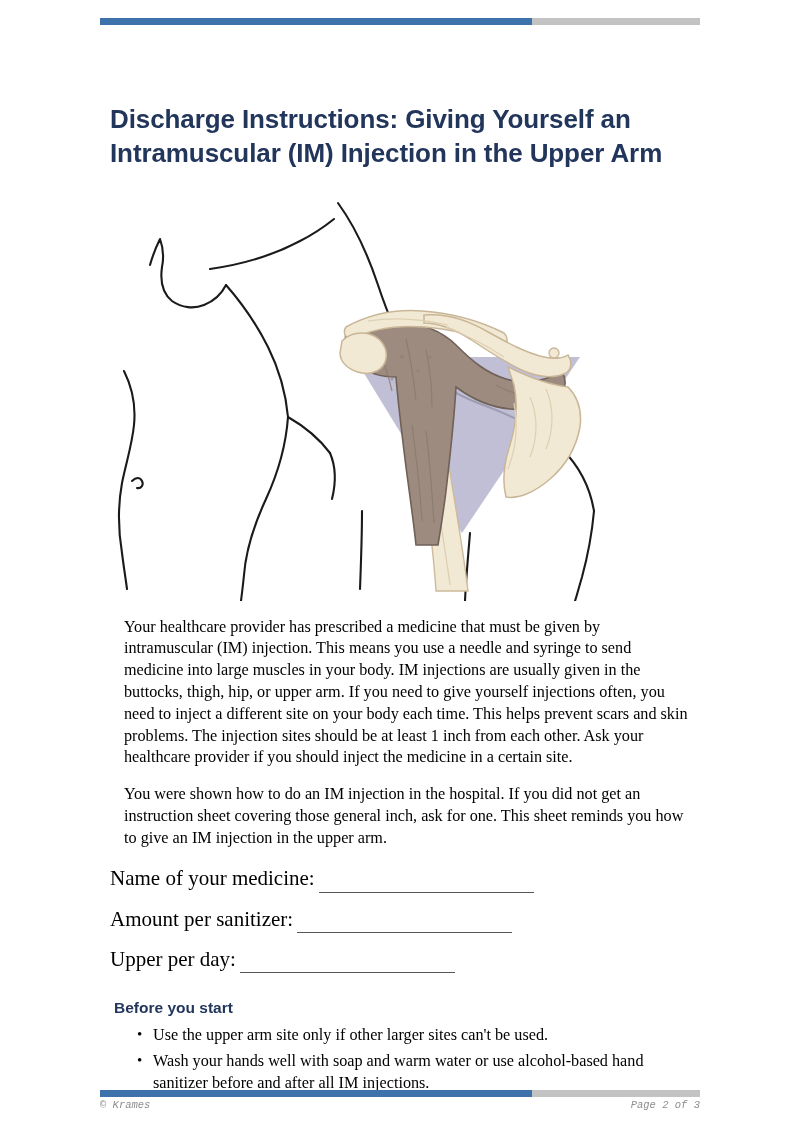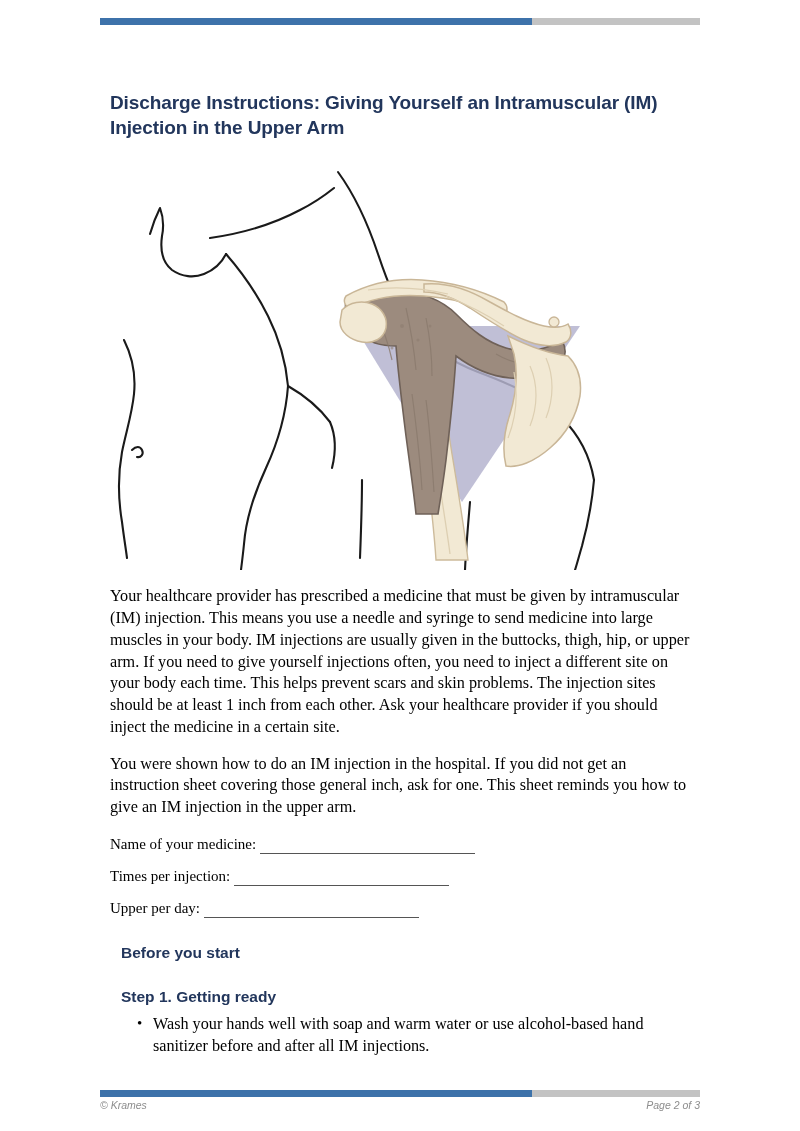--- a/index.html
+++ b/index.html
@@ -45,40 +45,40 @@
   
   .content {
     position: absolute;
     left: 110px;
     top: 86px;
     width: 580px;
   }
 
   h1.doc-title {
     font-family: "Liberation Sans", sans-serif;
-    font-size: 19px;
+    font-size: 26px;
     line-height: 1.32;
     font-weight: bold;
     color: #22365c;
-    margin: 4px 0 10px 0;
+    margin: 16px 0 10px 0;
     letter-spacing: -0.1px;
   }
 
   h2.section-title {
     font-family: "Liberation Sans", sans-serif;
     font-size: 15.5px;
     font-weight: bold;
     color: #22365c;
-    margin: 26px 0 8px 11px;
+    margin: 26px 0 8px 4px;
   }
 
   p.body-text {
     font-size: 16.2px;
     line-height: 1.345;
-    margin: 0 0 15px 0;
+    margin: 0 0 15px 14px;
     text-align: left;
   }
 
   ul.bullets {
     margin: 0 0 4px 0;
     padding-left: 43px;
     list-style: none;
   }
   ul.bullets li {
     font-size: 16.2px;
@@ -89,21 +89,21 @@
   ul.bullets li::before {
     content: "\2022";
     position: absolute;
     left: -16px;
     top: -1px;
     font-size: 15px;
   }
 
   
   .fillin {
-    font-size: 15px;
+    font-size: 21px;
     line-height: 1.345;
     margin: 0 0 12px 0;
     white-space: nowrap;
   }
   .fillin .blank {
     display: inline-block;
     border-bottom: 1px solid #555;
     vertical-align: bottom;
     margin-left: 4px;
     height: 13px;
@@ -123,21 +123,21 @@
 
   
   .footer {
     position: absolute;
     left: 100px;
     top: 1099px;
     width: 600px;
     display: flex;
     justify-content: space-between;
     align-items: center;
-    font-family: Liberation Sans, sans-serif;
+    font-family: Liberation Mono, monospace;
     font-style: italic;
     font-size: 10.5px;
     color: #8d8d8d;
   }
 </style>
 </head>
 <body>
 
 <div class="page">
 
@@ -247,31 +247,31 @@
       </svg>
     </div>
 
     <p class="body-text">Your healthcare provider has prescribed a medicine that must be given by intramuscular (IM) injection. This means you use a needle and syringe to send medicine into large muscles in your body. IM injections are usually given in the buttocks, thigh, hip, or upper arm. If you need to give yourself injections often, you need to inject a different site on your body each time. This helps prevent scars and skin problems. The injection sites should be at least 1 inch from each other. Ask your healthcare provider if you should inject the medicine in a certain site.</p>
     <p class="body-text">You were shown how to do an IM injection in the hospital. If you did not get an instruction sheet covering those general inch, ask for one. This sheet reminds you how to give an IM injection in the upper arm.</p>
 
     <div class="fillin">
       <span>Name of your medicine:</span><span class="blank blank-w1"></span>
     </div>
     <div class="fillin">
-      <span>Times per injection:</span><span class="blank blank-w2"></span>
+      <span>Amount per sanitizer:</span><span class="blank blank-w2"></span>
     </div>
     <div class="fillin">
       <span>Upper per day:</span><span class="blank blank-w3"></span>
     </div>
 
     <h2 class="section-title">Before you start</h2>
     <ul class="bullets">
+      <li>Use the upper arm site only if other larger sites can't be used.</li>
     </ul>
 
-    <h2 class="section-title">Step 1. Getting ready</h2>
     <ul class="bullets">
       <li>Wash your hands well with soap and warm water or use alcohol-based hand sanitizer before and after all IM injections.</li>
     </ul>
 
   </div>
 
   <div class="rule rule-bottom">
     <div class="seg-blue" style="width:72%"></div>
     <div class="seg-grey"></div>
   </div>

